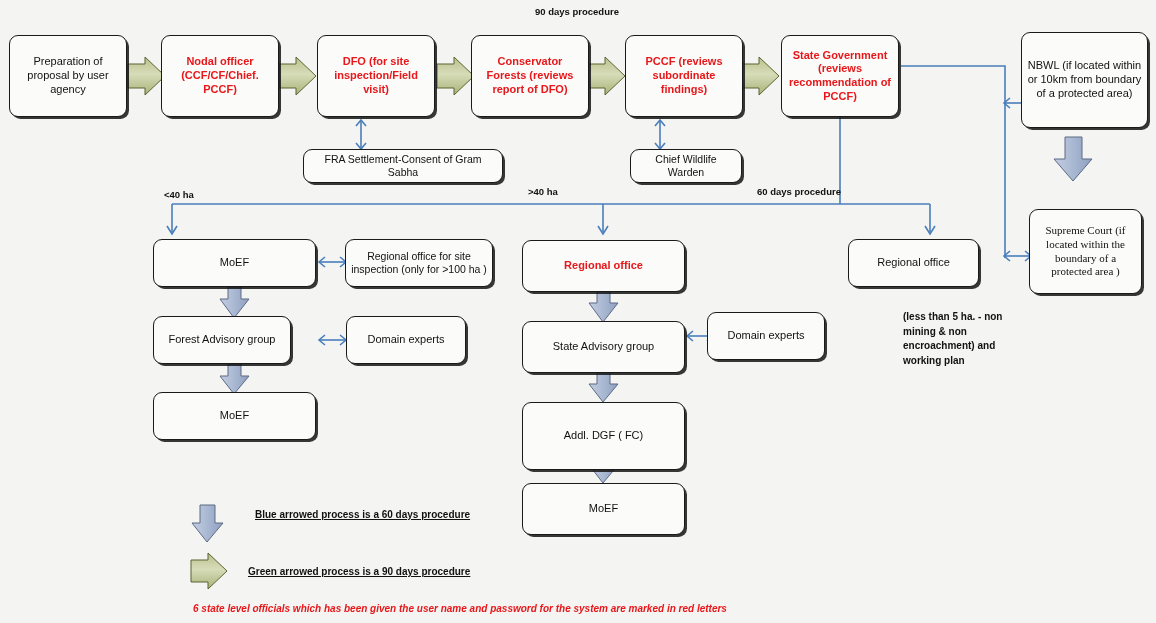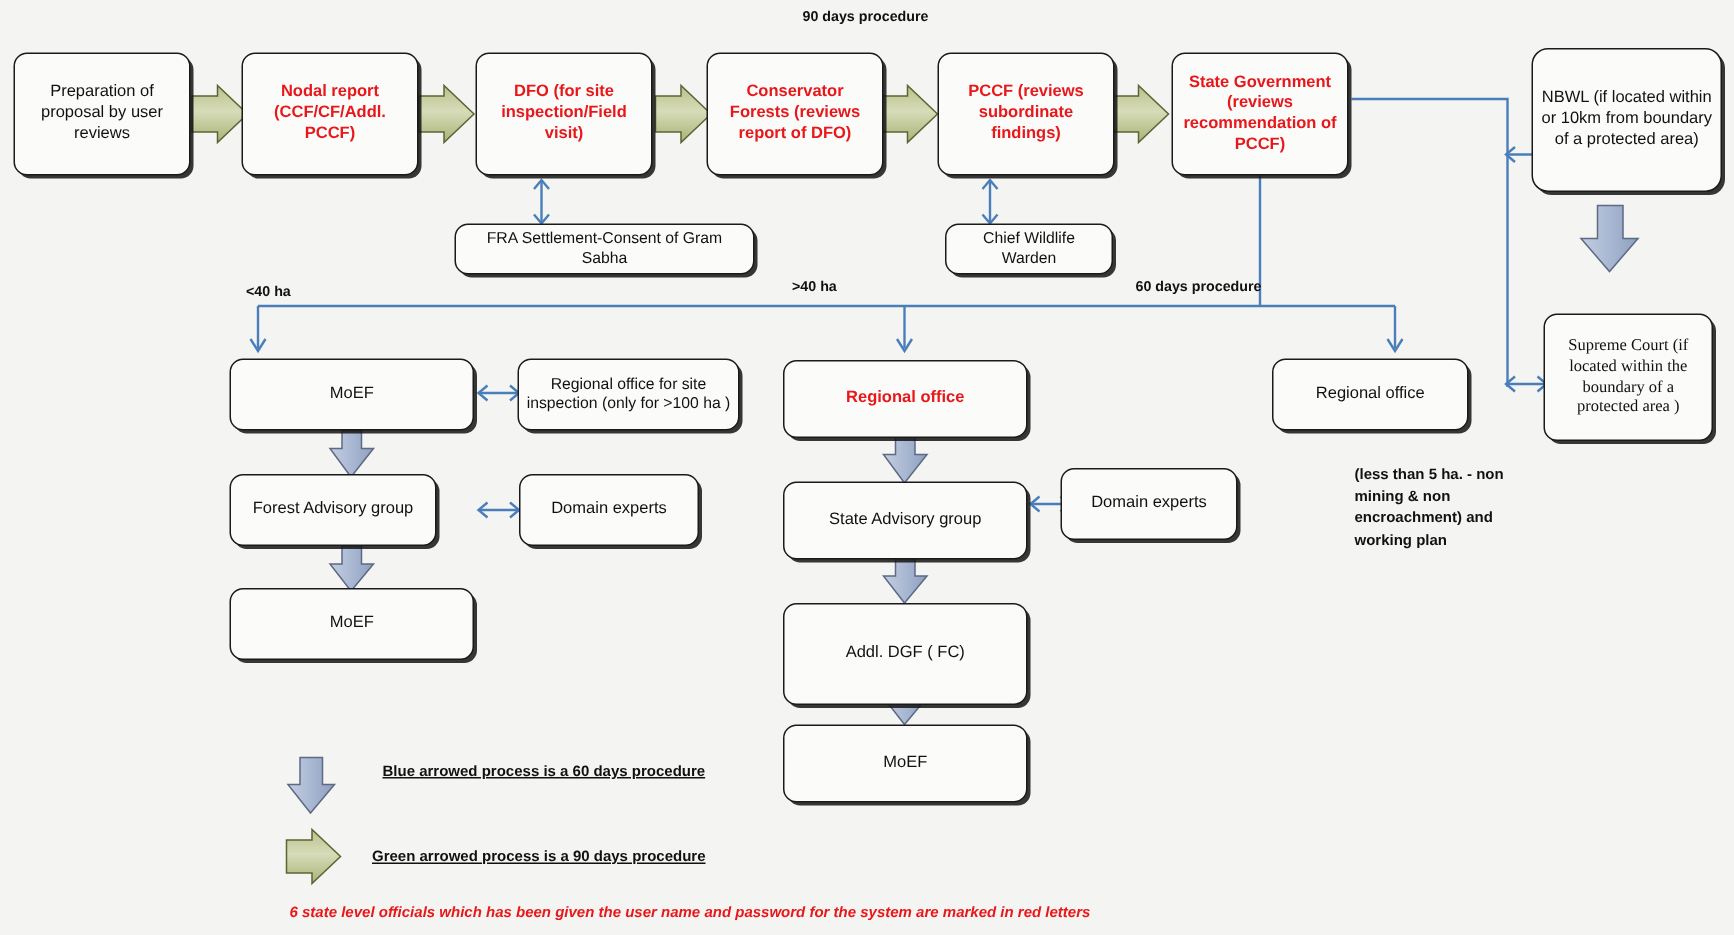--- a/index.html
+++ b/index.html
@@ -135,31 +135,31 @@
     <g>
       <path d="M200,505 L215,505 L215,523 L223,523 L207,542 L192,523 L200,523 Z" fill="url(#gBlueV)" stroke="#5c6a85" stroke-width="1"></path>
     </g>
     <g>
       <path d="M191,560 L208,560 L208,553 L227,571 L208,589 L208,582 L191,582 Z" fill="url(#gGreen)" stroke="#5d6333" stroke-width="1"></path>
     </g>
   </svg>
 
   <div class="lbl" style="left:535px;top:6px;">90 days procedure</div>
 
-  <div class="box" style="left:9px;top:35px;width:118px;height:82px;">Preparation of proposal by user reviews</div>
-  <div class="box red" style="left:161px;top:35px;width:118px;height:82px;">Nodal report (CCF/CF/Addl. PCCF)</div>
+  <div class="box" style="left:9px;top:35px;width:118px;height:82px;">Preparation of proposal by user agency</div>
+  <div class="box red" style="left:161px;top:35px;width:118px;height:82px;">Nodal officer (CCF/CF/Chief. PCCF)</div>
   <div class="box red" style="left:317px;top:35px;width:118px;height:82px;">DFO (for site inspection/Field visit)</div>
   <div class="box red" style="left:471px;top:35px;width:118px;height:82px;">Conservator Forests (reviews report of DFO)</div>
   <div class="box red" style="left:625px;top:35px;width:118px;height:82px;">PCCF (reviews subordinate findings)</div>
   <div class="box red" style="left:781px;top:35px;width:118px;height:82px;">State Government (reviews recommendation of PCCF)</div>
 
   <div class="box small" style="left:303px;top:149px;width:200px;height:34px;">FRA Settlement-Consent of Gram Sabha</div>
   <div class="box small" style="left:630px;top:149px;width:112px;height:34px;">Chief Wildlife Warden</div>
 
-  <div class="box" style="left:1021px;top:32px;width:127px;height:96px;border-radius:11px;">NBWL (if located within or 10km from boundary of a protected area)</div>
+  <div class="box" style="left:1021px;top:32px;width:127px;height:96px;">NBWL (if located within or 10km from boundary of a protected area)</div>
   <div class="box" style="left:1029px;top:209px;width:113px;height:85px;font-family:Liberation Serif, serif;">Supreme Court  (if located within the boundary of a protected area )</div>
 
   <div class="lbl" style="left:164px;top:189px;">&lt;40 ha</div>
   <div class="lbl" style="left:528px;top:186px;">&gt;40 ha</div>
   <div class="lbl" style="left:757px;top:186px;">60 days procedure</div>
 
   <div class="box" style="left:153px;top:239px;width:163px;height:48px;">MoEF</div>
   <div class="box small" style="left:345px;top:239px;width:148px;height:48px;">Regional office for site inspection (only for &gt;100 ha )</div>
   <div class="box" style="left:153px;top:316px;width:138px;height:48px;">Forest Advisory group</div>
   <div class="box" style="left:346px;top:316px;width:120px;height:48px;">Domain experts</div>

